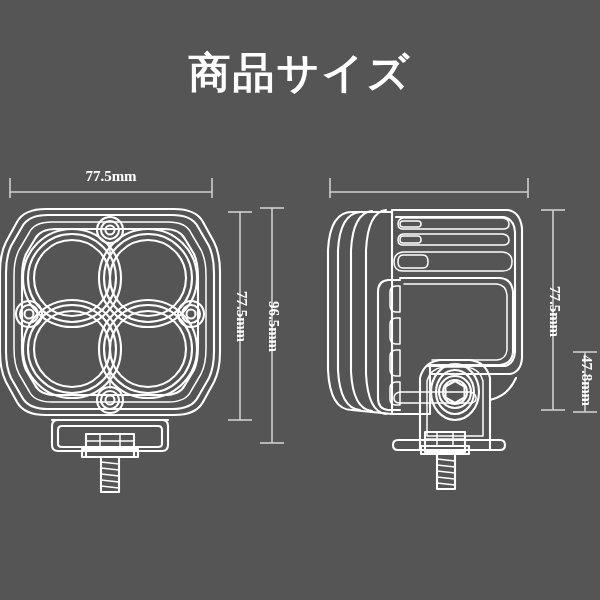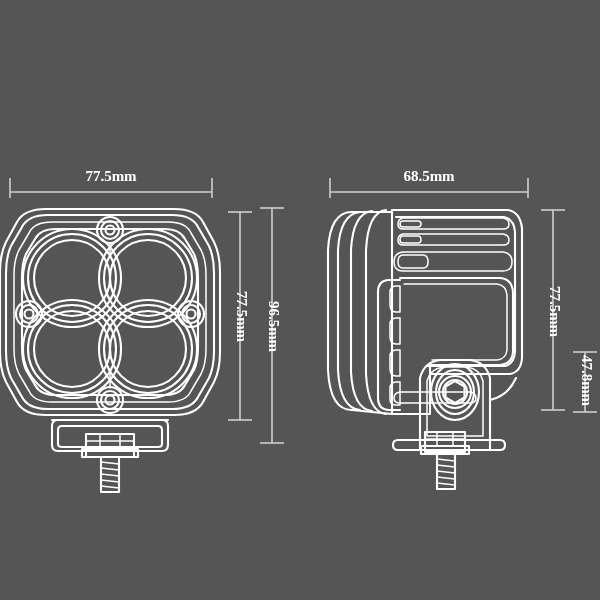--- a/index.html
+++ b/index.html
@@ -45,20 +45,21 @@
   .ln { fill: none; stroke: #ffffff; stroke-width: 2.1; stroke-linecap: round; stroke-linejoin: round; }
   .ln-thin { fill: none; stroke: #ffffff; stroke-width: 1.5; stroke-linecap: round; stroke-linejoin: round; }
   .dimln { fill: none; stroke: #cfcfcf; stroke-width: 1.6; stroke-linecap: butt; }
   .dimtick { fill: none; stroke: #cfcfcf; stroke-width: 1.6; stroke-linecap: butt; }
 </style>
 </head>
 <body>
 
 <div id="page">
 
+  <div id="title">商品サイズ</div>
 
   <svg width="600" height="600">
 
     <g>
       <line class="dimln" x1="10" y1="192" x2="212" y2="192"></line>
       <line class="dimtick" x1="10" y1="178" x2="10" y2="198"></line>
       <line class="dimtick" x1="212" y1="178" x2="212" y2="198"></line>
     </g>
 
     <g>
@@ -282,19 +283,18 @@
       <line class="ln-thin" x1="437" y1="483" x2="455" y2="485"></line>
     </g>
   </svg>
 
   <div class="dim-label" style="left:0; top:168px; width:222px; text-align:center;">77.5mm</div>
 
   <div class="dim-label vert" style="left:206px; top:308px; width:70px; text-align:center; transform: rotate(90deg);">77.5mm</div>
 
   <div class="dim-label vert" style="left:238px; top:318px; width:70px; text-align:center; transform: rotate(90deg);">96.5mm</div>
 
-  <div class="dim-label" style="left:320px; top:168px; width:218px; text-align:center;">68.5mm</div>
 
   <div class="dim-label vert" style="left:519px; top:303px; width:70px; text-align:center; transform: rotate(90deg);">77.5mm</div>
 
   <div class="dim-label vert" style="left:551px; top:372px; width:70px; text-align:center; transform: rotate(90deg);">47.8mm</div>
 
 </div>
 
 </body></html>

